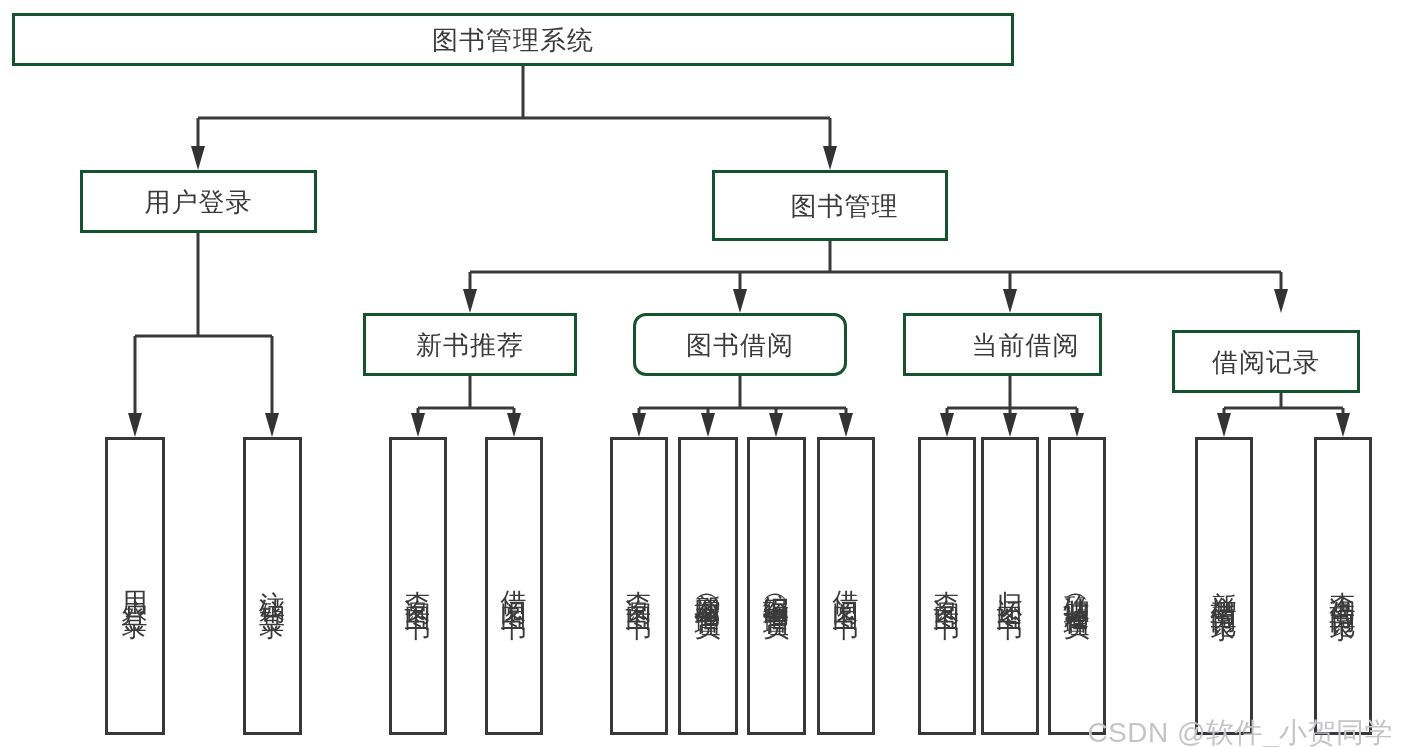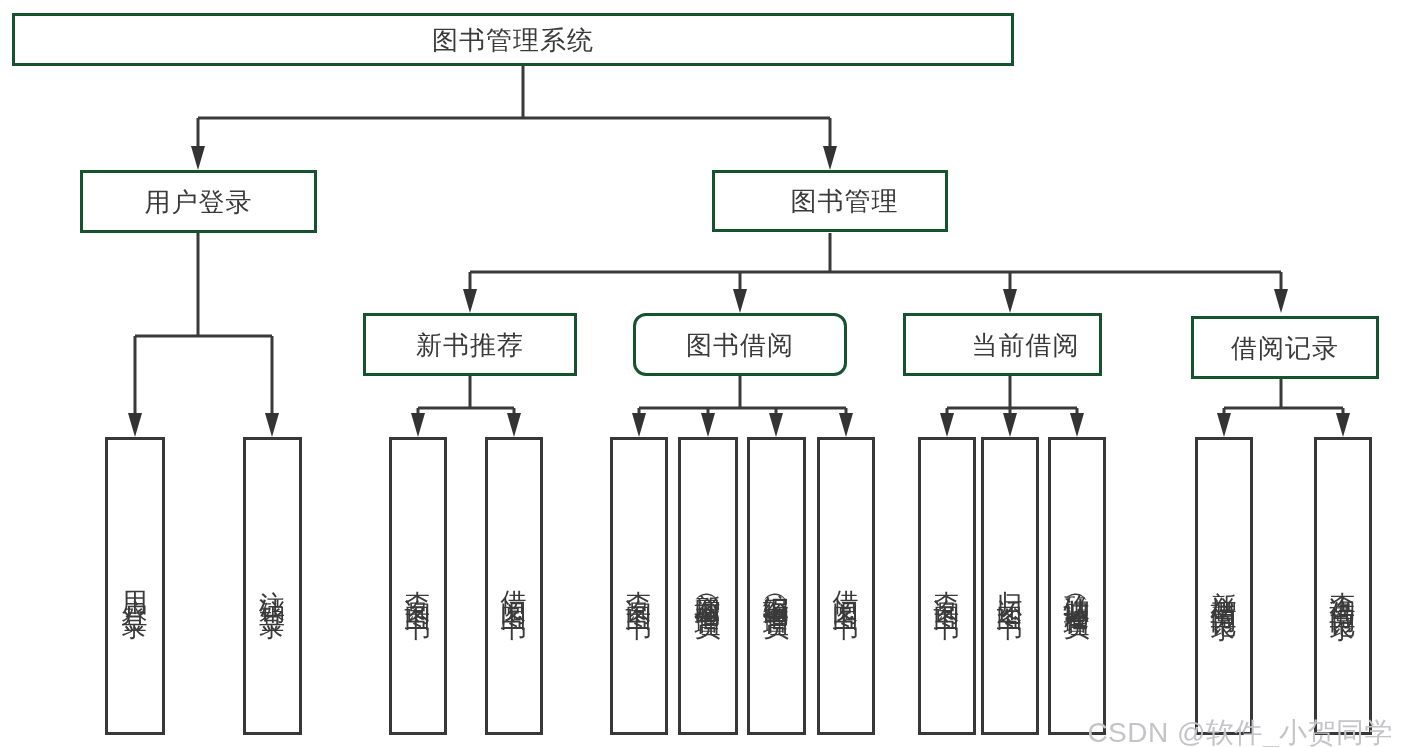--- a/index.html
+++ b/index.html
@@ -92,26 +92,26 @@
       M135 437 l-7 -24 h14 z  M272 437 l-7 -24 h14 z
       M418 437 l-7 -24 h14 z  M514 437 l-7 -24 h14 z
       M639 437 l-7 -24 h14 z  M708 437 l-7 -24 h14 z  M776 437 l-7 -24 h14 z  M846 437 l-7 -24 h14 z
       M947 437 l-7 -24 h14 z  M1010 437 l-7 -24 h14 z  M1077 437 l-7 -24 h14 z
       M1224 437 l-7 -24 h14 z M1343 437 l-7 -24 h14 z"></path>
   </svg>
 
   <div class="box" style="left:12px; top:13px; width:1002px; height:53px;">图书管理系统</div>
 
   <div class="box" style="left:80px; top:170px; width:237px; height:63px;">用户登录</div>
-  <div class="box" style="left:712px; top:170px; width:236px; height:62px;padding-left:29px;">图书管理</div>
+  <div class="box" style="left:712px; top:170px; width:236px; height:71px;padding-left:29px;">图书管理</div>
 
   <div class="box" style="left:363px; top:313px; width:214px; height:63px;">新书推荐</div>
   <div class="box" style="left:633px; top:313px; width:214px; height:63px;border-radius:13px;">图书借阅</div>
   <div class="box" style="left:903px; top:313px; width:199px; height:63px;padding-left:46px;">当前借阅</div>
-  <div class="box" style="left:1172px; top:316px; width:188px; height:63px;margin-left:19px;">借阅记录</div>
+  <div class="box" style="left:1172px; top:330px; width:188px; height:63px;">借阅记录</div>
 
   <div class="leaf v4" style="left:105px; top:437px; width:60px; height:298px;">
     <span>用户登录</span>
   </div>
   <div class="leaf v4" style="left:243px; top:437px; width:59px; height:298px;">
     <span>注销登录</span>
   </div>
 
   <div class="leaf v4" style="left:389px; top:437px; width:58px; height:298px;">
     <span>查询图书</span>

